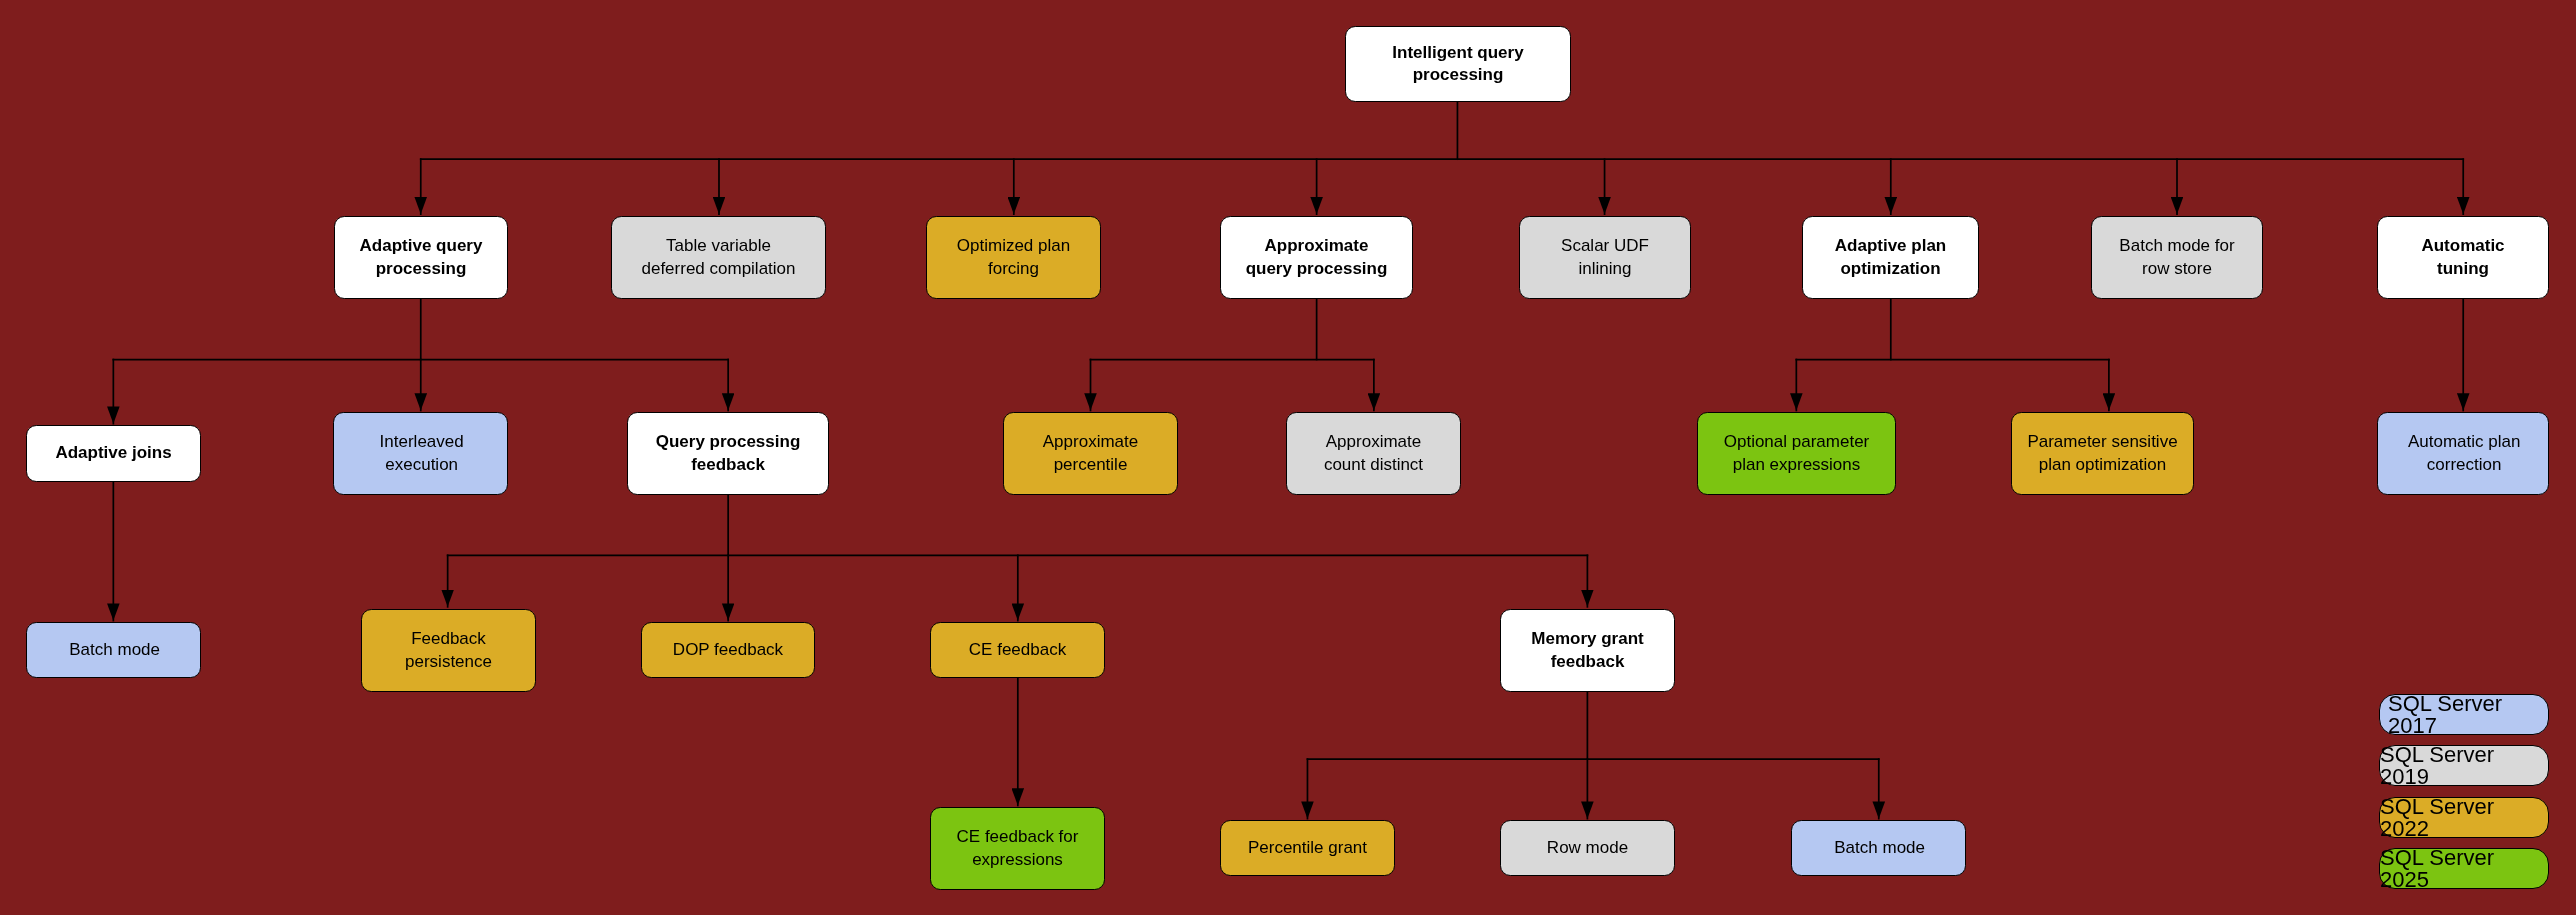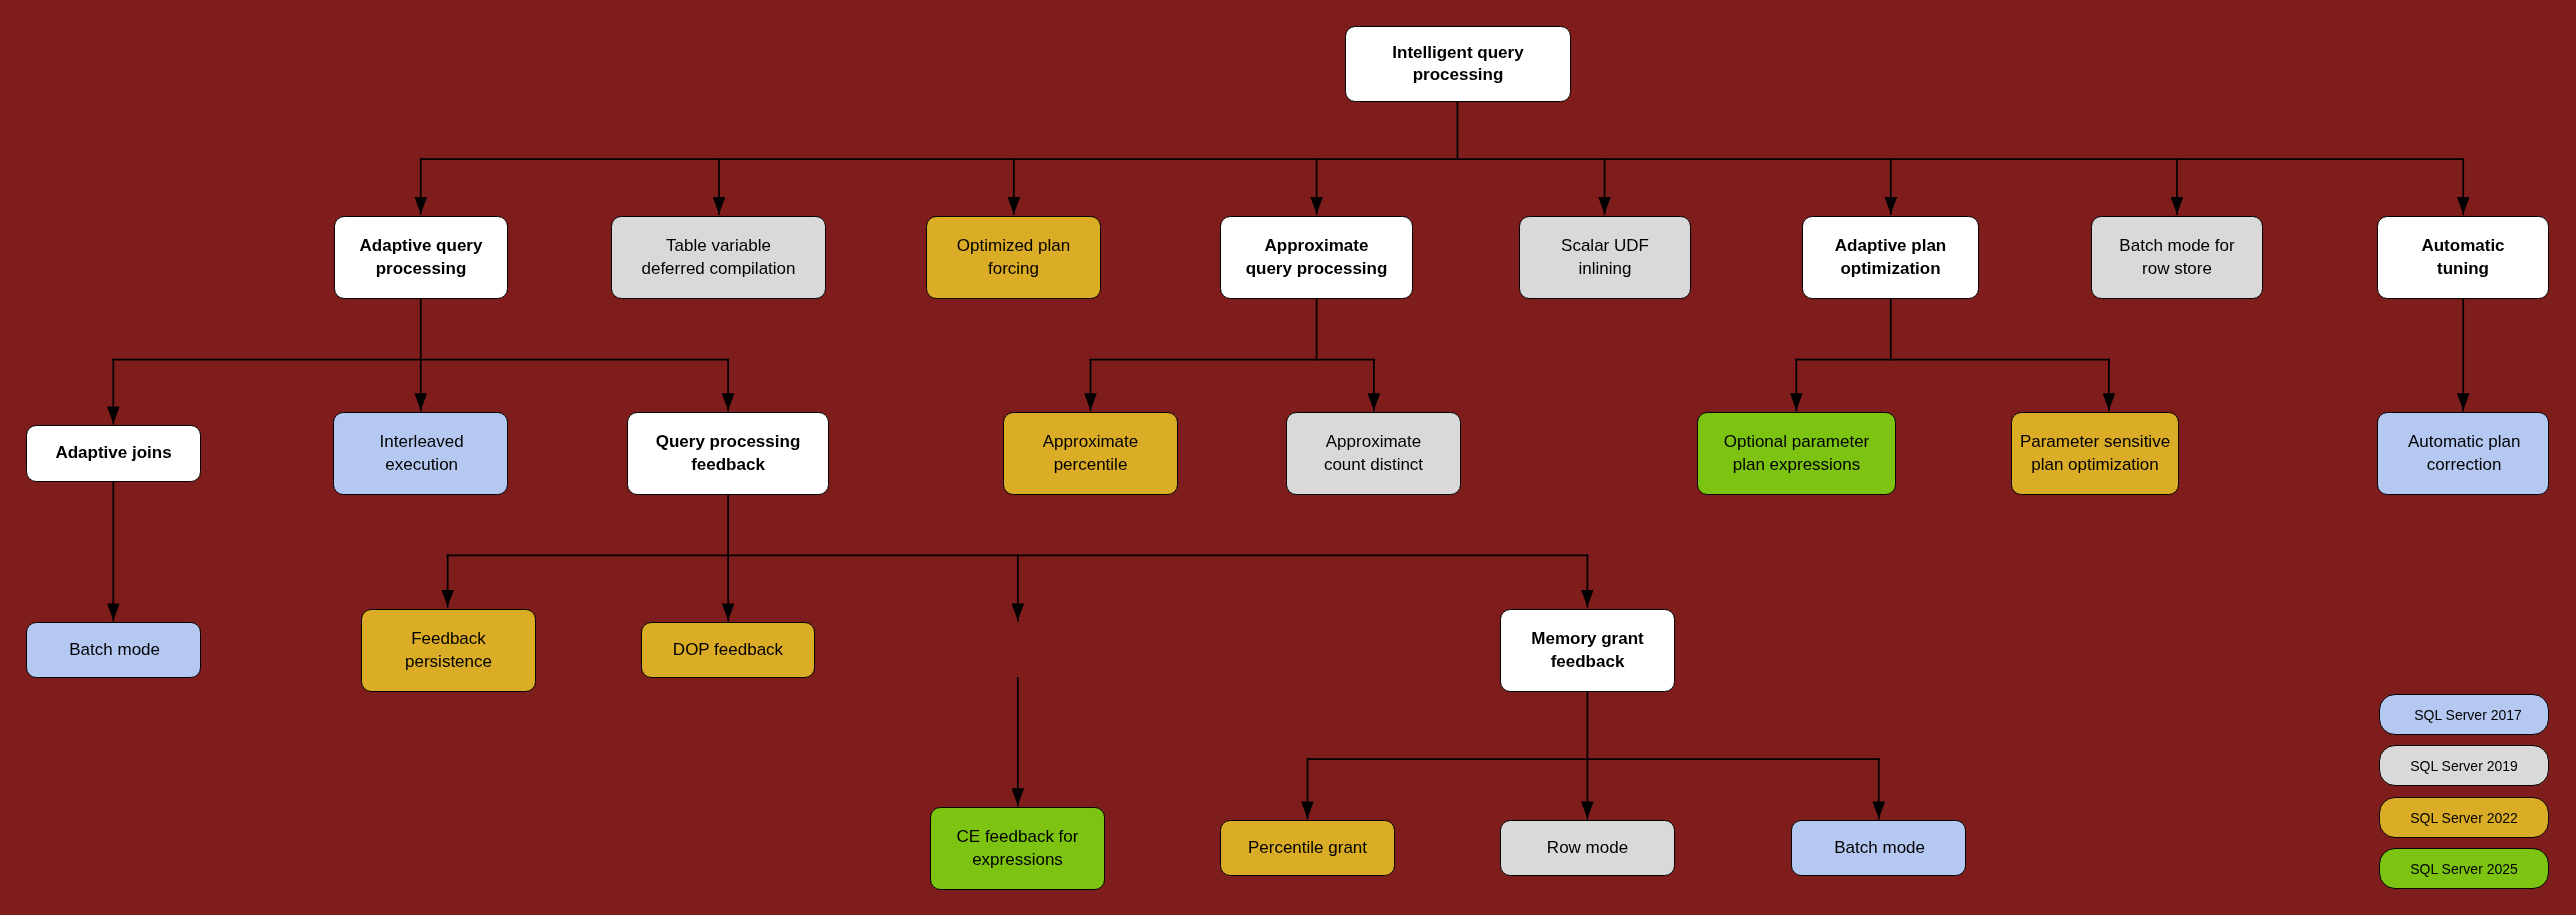--- a/index.html
+++ b/index.html
@@ -26,21 +26,21 @@
   .bold{font-weight:bold;}
   .v2017{background:#B5C8F2;padding-left:8px;}
   .v2019{background:#D9D9D9;}
   .v2022{background:#DBAC26;}
   .v2025{background:#7CC411;}
   .legend-pill{
     position:absolute;box-sizing:border-box;
     width:170px;height:41px;
     border:1.7px solid #000;border-radius:16px;
     display:flex;align-items:center;justify-content:center;
-    font-size:14px;line-height:1;
+    font-size:22px;line-height:1;
   }
 </style>
 </head>
 <body>
 
 <div id="stage">
 
   <svg id="edges" viewBox="0 0 4500 1600" xmlns="http://www.w3.org/2000/svg">
     <defs>
       <marker id="arrow" orient="auto" markerUnits="userSpaceOnUse" markerWidth="30" markerHeight="22" refX="30" refY="11">
@@ -119,29 +119,30 @@
   <div class="node v2017" style="left:333px;top:412px;width:175px;height:83px;">Interleaved
 execution</div>
   <div class="node bold" style="left:627px;top:412px;width:202px;height:83px;">Query processing
 feedback</div>
   <div class="node v2022" style="left:1003px;top:412px;width:175px;height:83px;">Approximate
 percentile</div>
   <div class="node v2019" style="left:1286px;top:412px;width:175px;height:83px;">Approximate
 count distinct</div>
   <div class="node v2025" style="left:1697px;top:412px;width:199px;height:83px;">Optional parameter
 plan expressions</div>
-  <div class="node v2022" style="left:2011px;top:412px;width:168px;height:83px;">Parameter sensitive
+  <div class="node v2022" style="left:2011px;top:412px;width:183px;height:83px;">Parameter sensitive
 plan optimization</div>
   <div class="node v2017" style="left:2377px;top:412px;width:172px;height:83px;">Automatic plan
 correction</div>
 
   <div class="node v2017" style="left:26px;top:622px;width:175px;height:56px;">Batch mode</div>
   <div class="node v2022" style="left:361px;top:609px;width:175px;height:83px;">Feedback
 persistence</div>
   <div class="node v2022" style="left:641px;top:622px;width:174px;height:56px;">DOP feedback</div>
+  <div class="node v2022" style="left:930px;top:622px;width:175px;height:56px;">CE feedback</div>
   <div class="node bold" style="left:1500px;top:609px;width:175px;height:83px;">Memory grant
 feedback</div>
 
   <div class="node v2022" style="left:1220px;top:820px;width:175px;height:56px;">Percentile grant</div>
   <div class="node v2025" style="left:930px;top:807px;width:175px;height:83px;">CE feedback for
 expressions</div>
   <div class="node v2019" style="left:1500px;top:820px;width:175px;height:56px;">Row mode</div>
   <div class="node v2017" style="left:1791px;top:820px;width:175px;height:56px;">Batch mode</div>
 
   <div class="legend-pill v2017" style="left:2379px;top:694px;">SQL Server 2017</div>

